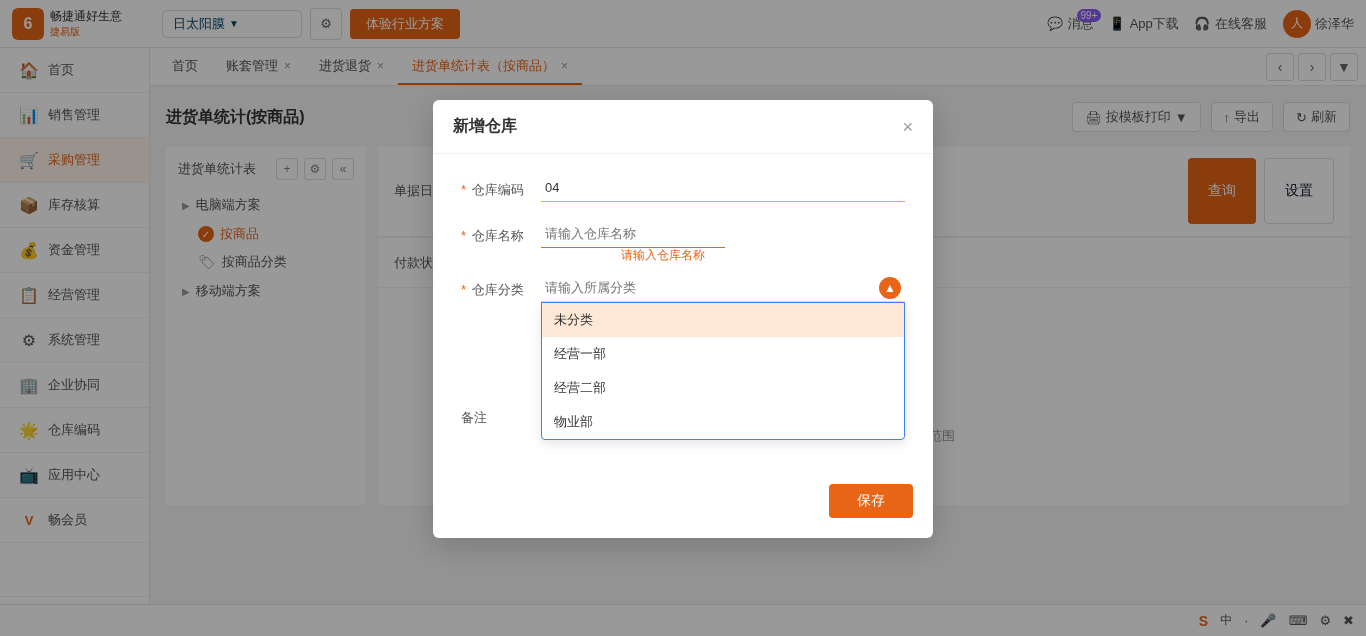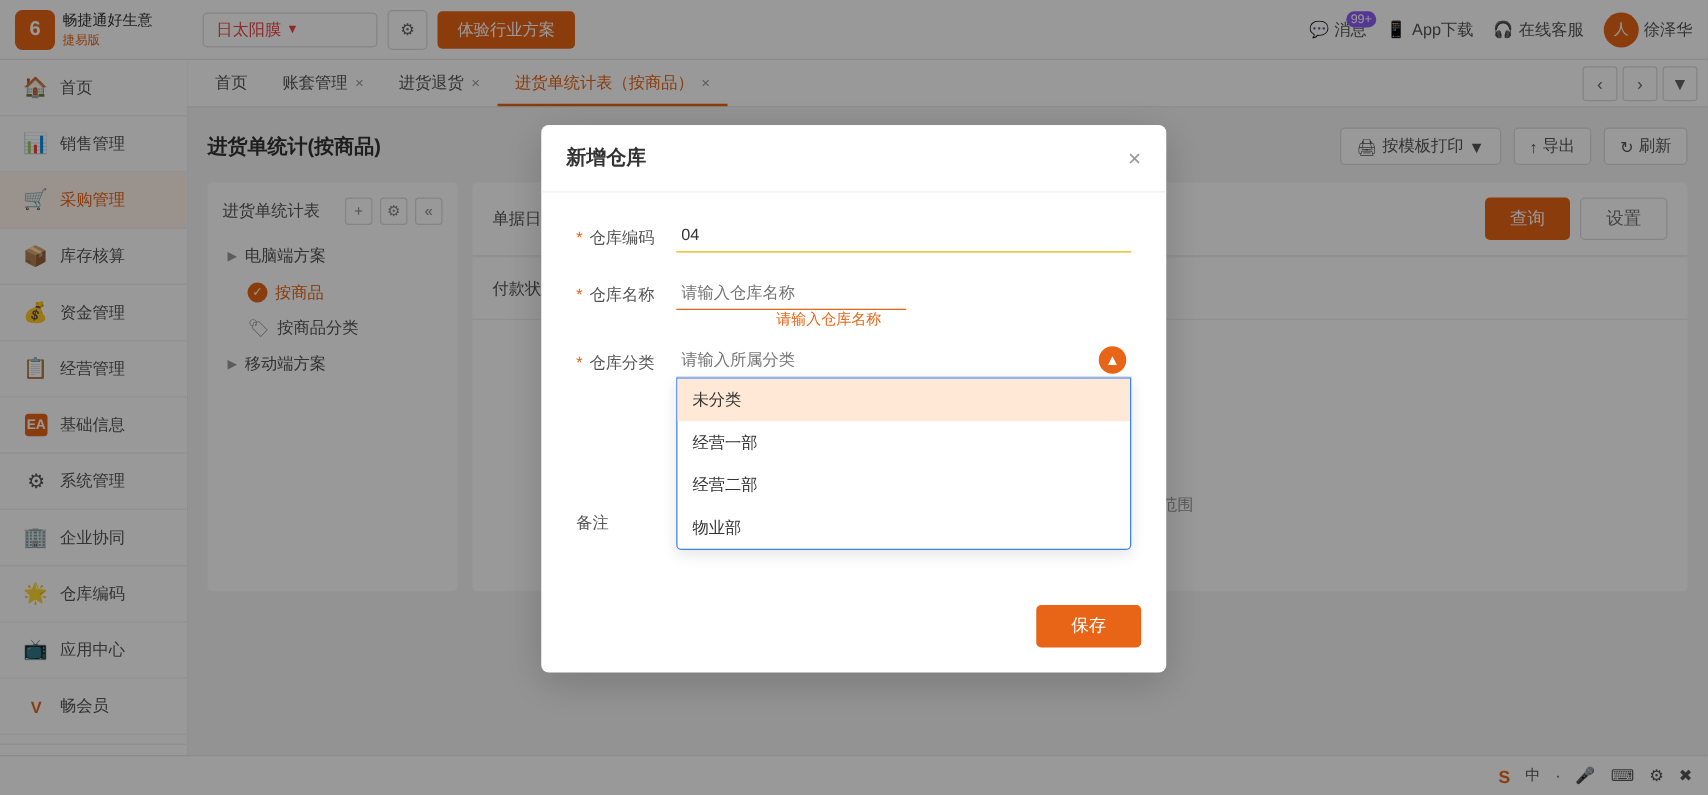--- a/index.html
+++ b/index.html
@@ -33,21 +33,21 @@
     .selector-area {
       display: flex; align-items: center; gap: 8px;
       flex: 1;
     }
     .store-selector {
       display: flex; align-items: center; gap: 4px;
       border: 1px solid #ddd; border-radius: 4px;
       padding: 4px 10px; cursor: pointer; background: #fff;
       min-width: 140px;
     }
-    .store-selector span { color: #ef4444; }
+    .store-selector span { color: #0c4a6e; }
     .chevron { color: #999; font-size: 10px; }
     .gear-btn {
       width: 32px; height: 32px;
       border: 1px solid #ddd; border-radius: 4px;
       display: flex; align-items: center; justify-content: center;
       cursor: pointer; background: #fff; color: #666;
     }
     .trial-btn {
       background: #e86517; color: #fff;
       border: none; border-radius: 4px;
@@ -223,23 +223,23 @@
       padding: 60px 16px;
       text-align: center;
       color: #999;
     }
     .query-btn {
       background: #e86517; color: #fff;
       border: none; border-radius: 4px;
       padding: 7px 20px; cursor: pointer; font-size: 14px;
     }
     .settings-btn {
-      background: #fff; color: #737373;
+      background: #fff; color: #0f172a;
       border: 1px solid #ddd; border-radius: 4px;
-      padding: 7px 20px; cursor: pointer; font-size: 14px;
+      padding: 23px 20px; cursor: pointer; font-size: 14px;
     }
 
     
     .overlay {
       position: fixed; top: 0; left: 0; right: 0; bottom: 0;
       background: rgba(0,0,0,0.4);
       z-index: 200;
       display: flex; align-items: flex-start; justify-content: center;
       padding-top: 100px;
     }
@@ -403,24 +403,20 @@
     <span class="sidebar-icon">📦</span>
     <span>库存核算</span>
   </div>
   <div class="sidebar-item">
     <span class="sidebar-icon">💰</span>
     <span>资金管理</span>
   </div>
   <div class="sidebar-item">
     <span class="sidebar-icon">📋</span>
     <span>经营管理</span>
-  </div>
-  <div class="sidebar-item">
-    <span class="sidebar-icon" style="font-size:11px;font-weight:bold;background:#e86517;color:#fff;border-radius:3px;padding:1px 3px;">EA</span>
-    <span>基础信息</span>
   </div>
   <div class="sidebar-item">
     <span class="sidebar-icon">⚙</span>
     <span>系统管理</span>
   </div>
   <div class="sidebar-item">
     <span class="sidebar-icon">🏢</span>
     <span>企业协同</span>
   </div>
   <div class="sidebar-item">

